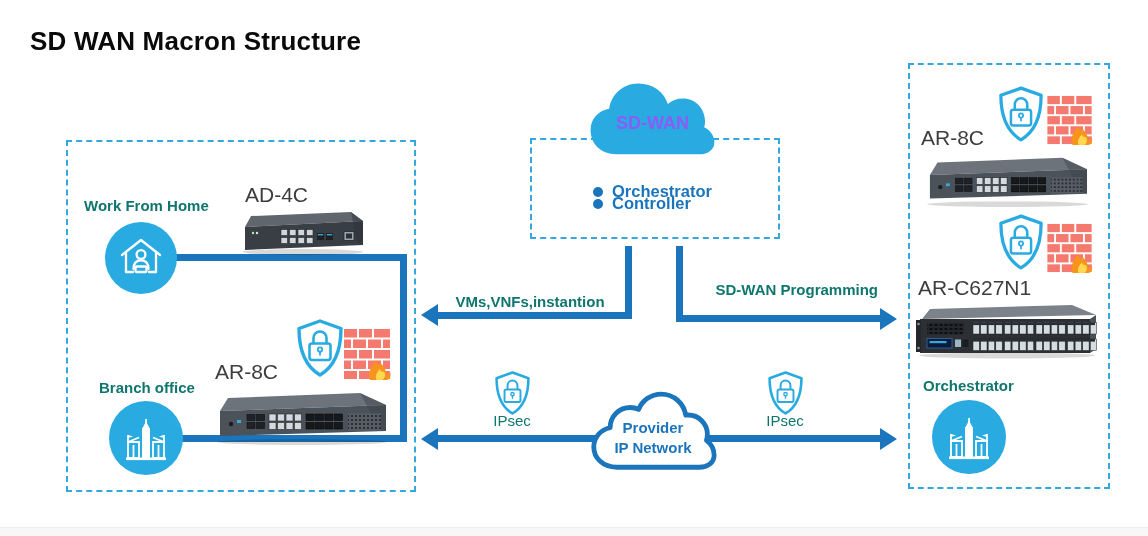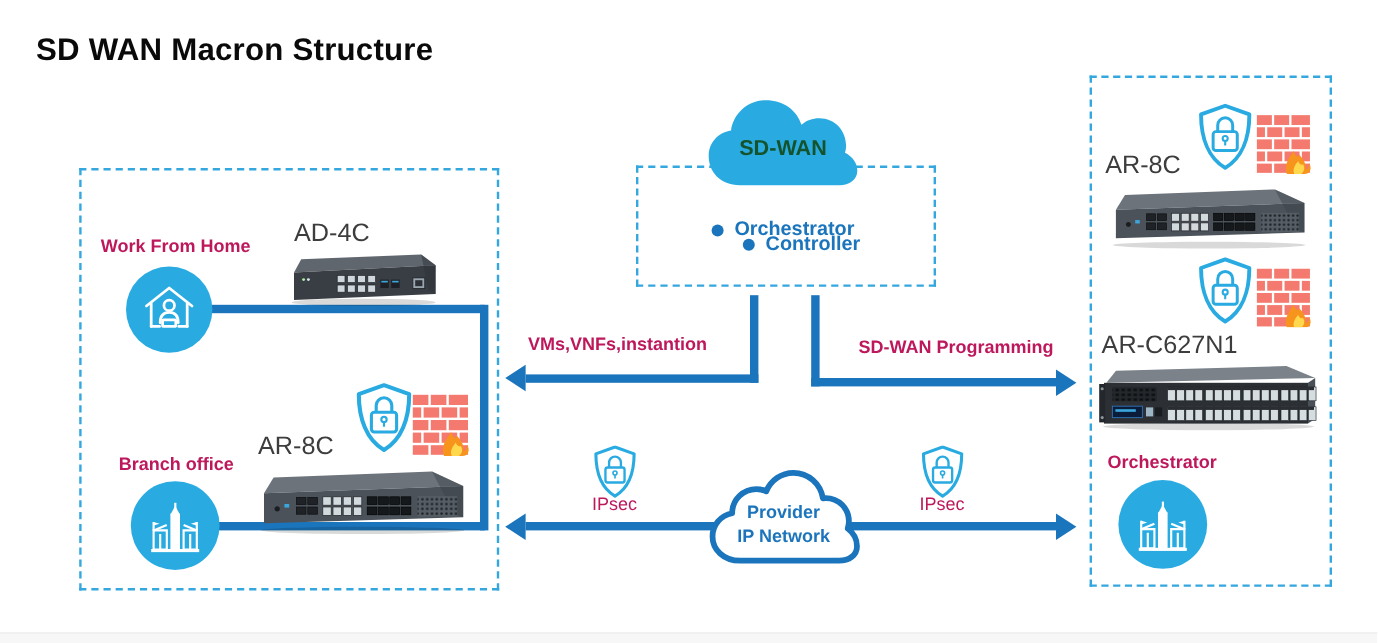--- a/index.html
+++ b/index.html
@@ -7,30 +7,30 @@
     position:relative;width:1148px;height:536px;background:#ffffff;overflow:hidden;
     font-family:Liberation Sans, sans-serif;
   }
   .abs{position:absolute;}
   .title{
     font-size:26px;font-weight:700;color:#0a0a0a;letter-spacing:.2px;
   }
   .dashed-box{
     position:absolute;border:2px dashed #35A7DF;background:transparent;
   }
-  .blue-label{color:#be185d;font-weight:600;font-size:15px;white-space:nowrap;}
+  .blue-label{color:#0f766e;font-weight:600;font-size:15px;white-space:nowrap;}
   .device-label{color:#3d3d3d;font-weight:400;font-size:21px;white-space:nowrap;}
   .line{position:absolute;background:#1B75BC;}
   .arr-l{position:absolute;width:0;height:0;border-top:11px solid transparent;border-bottom:11px solid transparent;border-right:17px solid #1B75BC;}
   .arr-r{position:absolute;width:0;height:0;border-top:11px solid transparent;border-bottom:11px solid transparent;border-left:17px solid #1B75BC;}
   .circle-badge{
     position:absolute;border-radius:50%;background:#29ABE2;
     display:flex;align-items:center;justify-content:center;
   }
-  .cloud-label{position:absolute;text-align:center;color:#14532d;font-weight:700;font-size:18px;}
+  .cloud-label{position:absolute;text-align:center;color:#8b5cf6;font-weight:700;font-size:18px;}
   .ip-cloud-label{position:absolute;text-align:center;color:#1C75BC;font-weight:600;font-size:15px;line-height:20px;}
   .orch-item{position:absolute;display:flex;align-items:center;gap:9px;}
   .orch-bullet{width:10px;height:10px;border-radius:50%;background:#1B75BC;flex:0 0 auto;}
   .orch-text{color:#1B75BC;font-weight:600;font-size:16.5px;white-space:nowrap;}
   .bottom-bar{position:absolute;left:0;top:527px;width:1148px;height:9px;background:#f7f7f7;border-top:1px solid #ececec;}
 </style>
 </head>
 <body>
 
 <svg width="0" height="0" style="position:absolute" aria-hidden="true">
@@ -267,26 +267,26 @@
 
   <svg class="abs" style="left:585px;top:74px;" width="135" height="88">
       <use href="#sym-cloud-filled"></use>
     </svg>
   <div class="cloud-label" style="left:585px;top:113px;width:135px;">SD-WAN</div>
 
   <div class="orch-item" style="left:593px;top:182px;">
     <span class="orch-bullet"></span>
     <span class="orch-text">Orchestrator</span>
   </div>
-  <div class="orch-item" style="left:619px;top:194px;">
+  <div class="orch-item" style="left:593px;top:194px;">
     <span class="orch-bullet"></span>
     <span class="orch-text">Controller</span>
   </div>
 
-  <div class="abs blue-label" style="left:440px;top:279px;width:180px;text-align:left;">VMs,VNFs,instantion</div>
+  <div class="abs blue-label" style="left:440px;top:293px;width:180px;text-align:center;">VMs,VNFs,instantion</div>
   <div class="abs blue-label" style="left:702px;top:281px;width:176px;text-align:right;">SD-WAN Programming</div>
 
   <svg class="abs" style="left:494px;top:371px;" width="37" height="44">
       <use href="#sym-shield"></use>
     </svg>
   <div class="abs blue-label" style="left:487px;top:412px;width:50px;text-align:center;font-weight:500;">IPsec</div>
   <svg class="abs" style="left:767px;top:371px;" width="37" height="44">
       <use href="#sym-shield"></use>
     </svg>
   <div class="abs blue-label" style="left:760px;top:412px;width:50px;text-align:center;font-weight:500;">IPsec</div>

